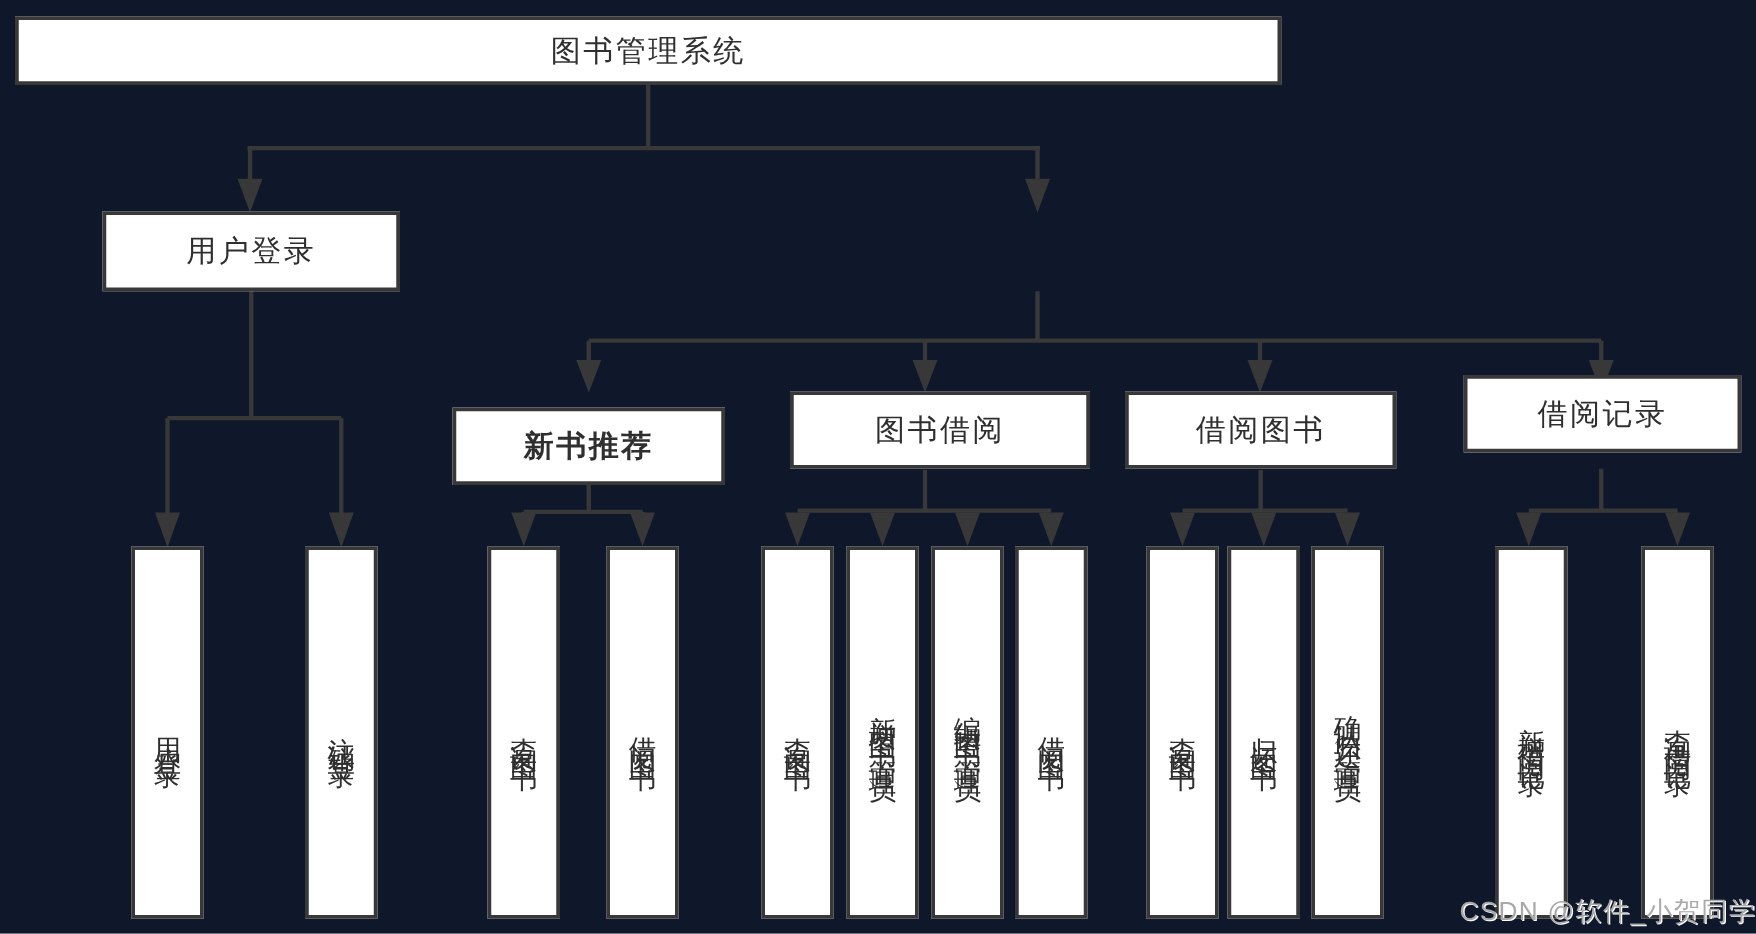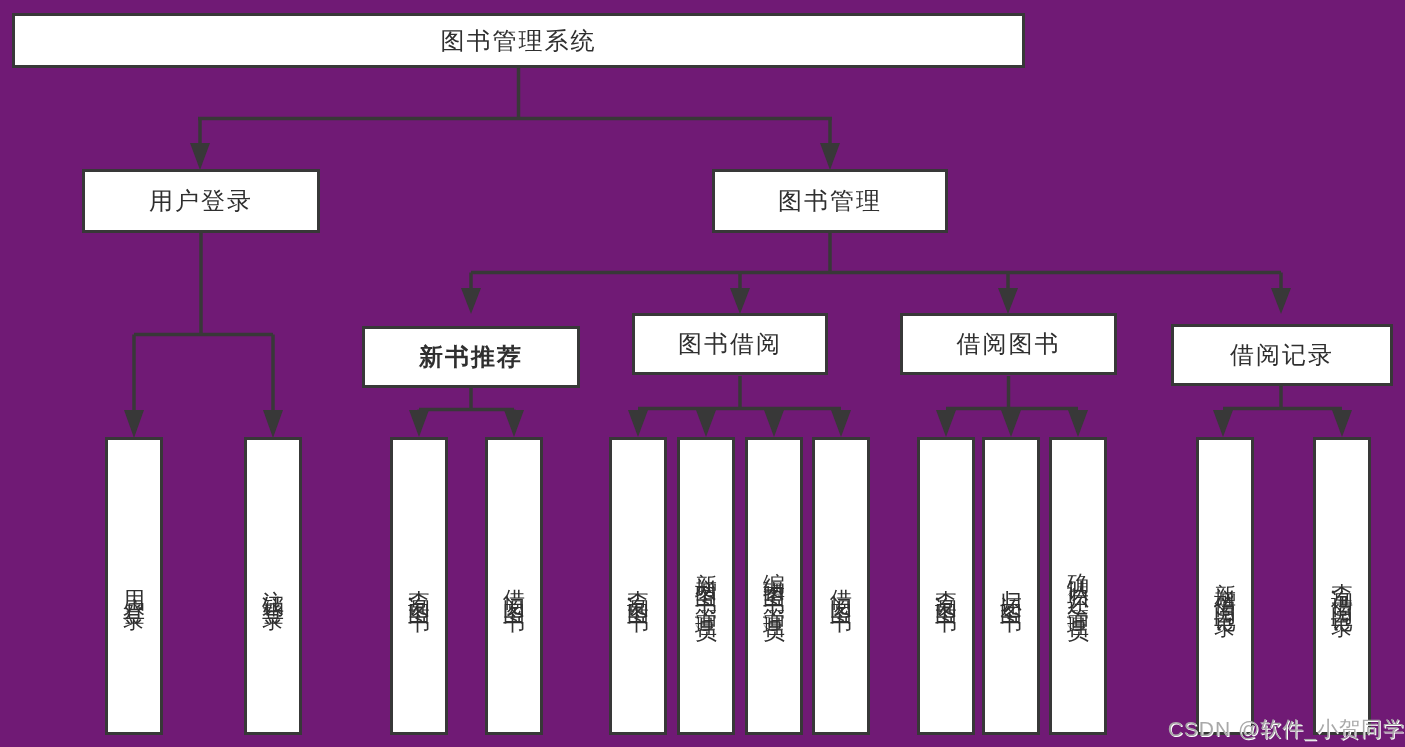--- a/index.html
+++ b/index.html
@@ -4,21 +4,21 @@
 <style>
   html, body {
     margin: 0;
     padding: 0;
     background: #ffffff;
   }
   .canvas {
     position: relative;
     width: 1405px;
     height: 747px;
-    background: #701a75;
+    background: #0f172a;
     overflow: hidden;
     font-family: "Liberation Sans", "DejaVu Sans", sans-serif;
     color: #2f2f2f;
   }
   .connectors {
     position: absolute;
     left: 0;
     top: 0;
     width: 1405px;
     height: 747px;
@@ -126,34 +126,31 @@
     </g>
   </svg>
 
   <div class="node hbox" style="left:12px; top:13px; width:1013px; height:55px;">
     <span>图书管理系统</span>
   </div>
 
   <div class="node hbox" style="left:82px; top:169px; width:238px; height:64px;">
     <span>用户登录</span>
   </div>
-  <div class="node hbox" style="left:712px; top:169px; width:236px; height:64px;">
-    <span>图书管理</span>
-  </div>
 
   <div class="node hbox" style="left:362px; top:326px; width:218px; height:62px;font-weight:bold;">
     <span>新书推荐</span>
   </div>
-  <div class="node hbox" style="left:632px; top:313px; width:196px; height:62px;">
+  <div class="node hbox" style="left:632px; top:313px; width:240px; height:62px;">
     <span>图书借阅</span>
   </div>
   <div class="node hbox" style="left:900px; top:313px; width:217px; height:62px;">
     <span>借阅图书</span>
   </div>
-  <div class="node hbox" style="left:1171px; top:324px; width:222px; height:62px;">
+  <div class="node hbox" style="left:1171px; top:300px; width:222px; height:62px;">
     <span>借阅记录</span>
   </div>
 
   <div class="node vbox" style="left:105px; top:437px; width:58px; height:298px;">
     <span class="vtext">用户登录</span>
   </div>
   <div class="node vbox" style="left:244px; top:437px; width:58px; height:298px;">
     <span class="vtext">注销登录</span>
   </div>
 

